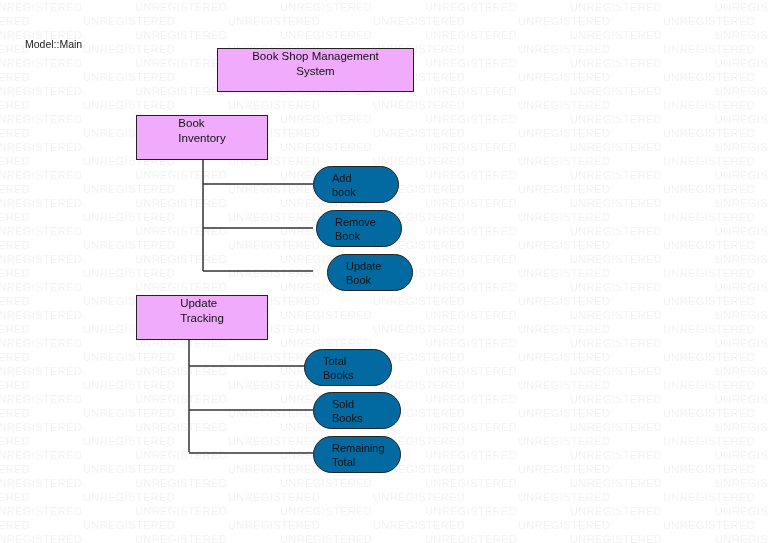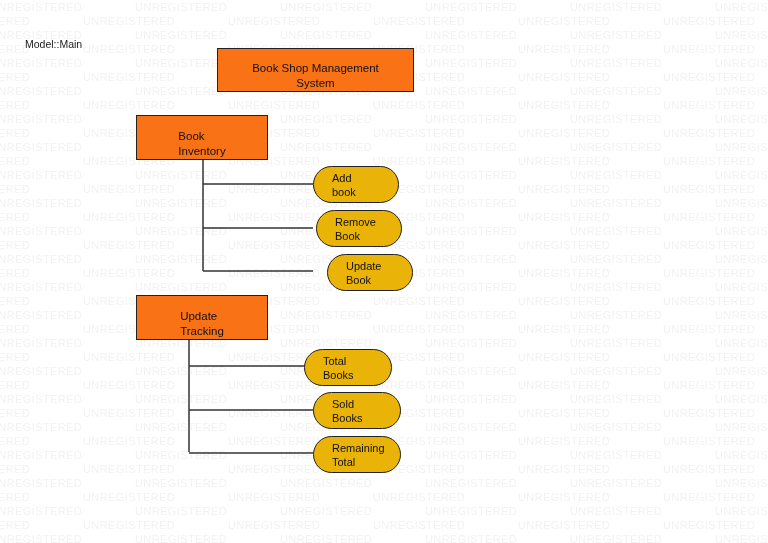--- a/index.html
+++ b/index.html
@@ -77,44 +77,44 @@
     left: 0;
     top: 0;
     width: 768px;
     height: 543px;
     z-index: 1;
   }
 
   
   .node-rect {
     position: absolute;
-    background: #f97316;
+    background: #f0abfc;
     border: 1.6px solid #222222;
     box-sizing: border-box;
     display: flex;
-    align-items: flex-end;
+    align-items: flex-start;
     justify-content: center;
     z-index: 3;
   }
   .node-rect .node-text {
     font-size: 11.5px;
     line-height: 15px;
     color: #111111;
     text-align: center;
     white-space: pre-line;
     padding: 0 6px;
   }
   .node-rect.align-left .node-text {
     text-align: left;
   }
 
   
   .node-pill {
     position: absolute;
-    background: #eab308;
+    background: #0369a1;
     border: 1.4px solid #222222;
     border-radius: 19px;
     box-sizing: border-box;
     display: flex;
     align-items: center;
     z-index: 3;
   }
   .node-pill .node-text {
     font-size: 11px;
     line-height: 14px;

